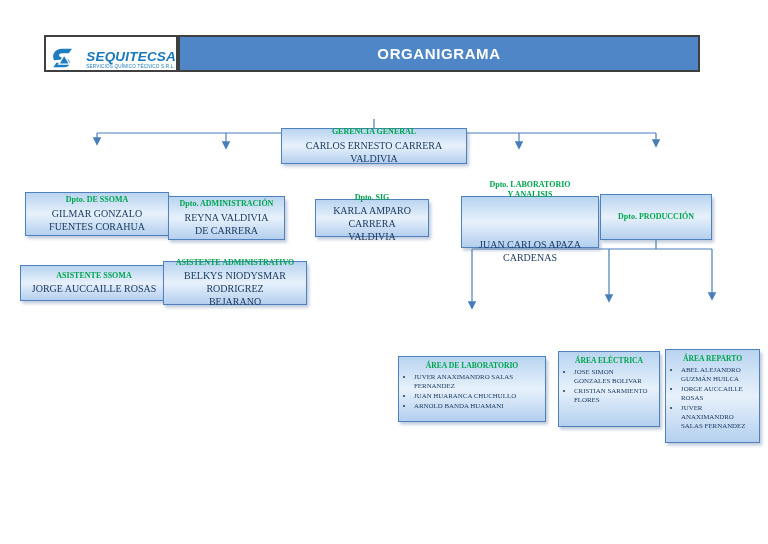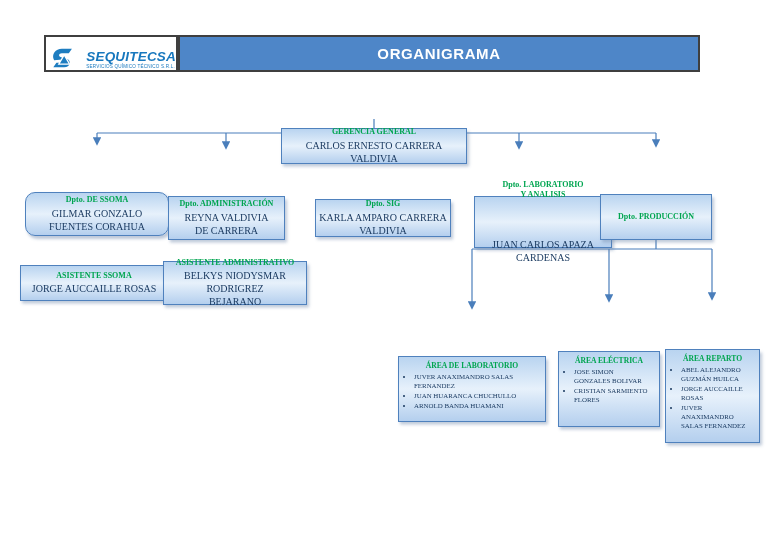--- a/index.html
+++ b/index.html
@@ -72,36 +72,36 @@
       <path d="M609 249 V301" marker-end="url(#arrow)"></path>
       <path d="M712 249 V299" marker-end="url(#arrow)"></path>
     </g>
   </svg>
 
   <div class="node" style="left:281px;top:84px;width:186px;height:36px;">
     <div class="title">GERENCIA GENERAL</div>
     <div class="name">CARLOS ERNESTO CARRERA VALDIVIA</div>
   </div>
 
-  <div class="node" style="left:25px;top:148px;width:144px;height:44px;border-radius:10px;">
+  <div class="node" style="left:25px;top:148px;width:144px;height:44px;">
     <div class="title">Dpto. DE SSOMA</div>
     <div class="name">GILMAR GONZALO
 FUENTES CORAHUA</div>
   </div>
   <div class="node" style="left:168px;top:152px;width:117px;height:44px;">
     <div class="title">Dpto. ADMINISTRACIÓN</div>
     <div class="name">REYNA VALDIVIA
 DE CARRERA</div>
   </div>
-  <div class="node" style="left:315px;top:155px;width:136px;height:38px;">
+  <div class="node" style="left:315px;top:155px;width:114px;height:38px;">
     <div class="title">Dpto. SIG</div>
     <div class="name">KARLA AMPARO CARRERA
 VALDIVIA</div>
   </div>
-  <div class="node" style="left:474px;top:152px;width:138px;height:52px;gap:37px;">
+  <div class="node" style="left:461px;top:152px;width:138px;height:52px;gap:37px;">
     <div class="title">Dpto. LABORATORIO
 Y ANALISIS</div>
     <div class="name">JUAN CARLOS APAZA
 CARDENAS</div>
   </div>
   <div class="node" style="left:600px;top:150px;width:112px;height:46px;align-items:center;">
     <div class="title">Dpto. PRODUCCIÓN</div>
   </div>
 
   <div class="node" style="left:20px;top:221px;width:148px;height:36px;">

